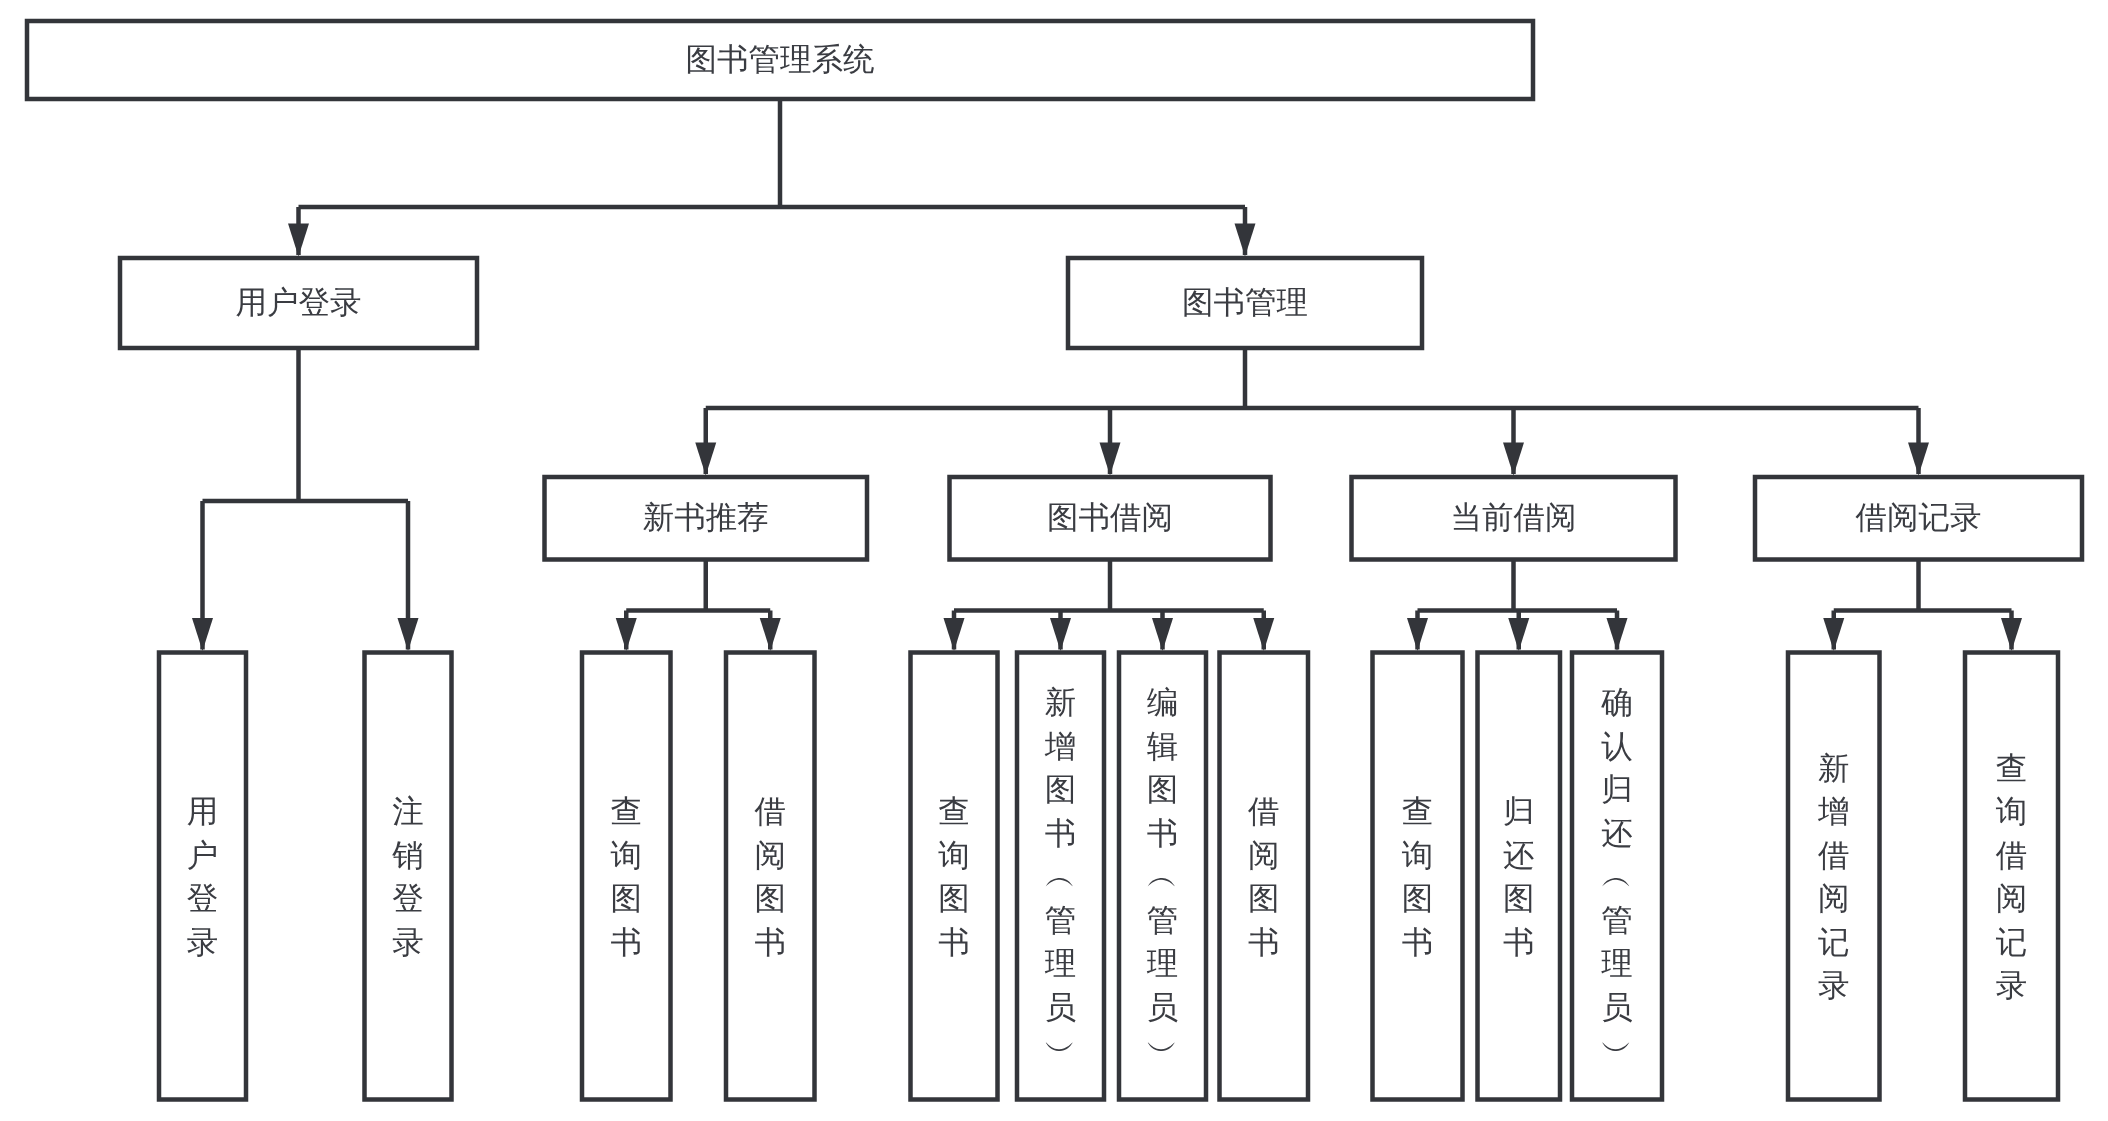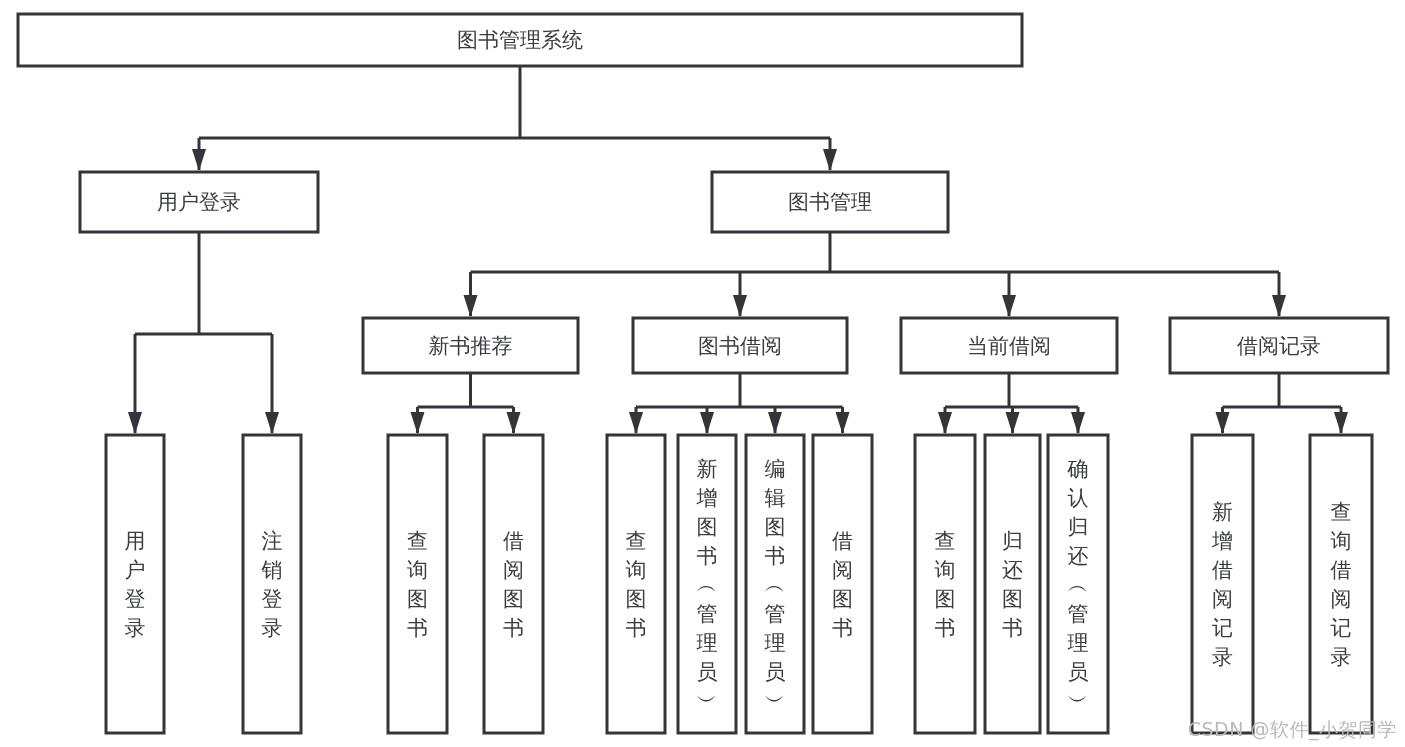--- a/index.html
+++ b/index.html
@@ -200,14 +200,13 @@
         <g>
           <rect x="1192" y="435" width="61" height="298" class="node-rect"></rect>
           <text x="1222.5" y="519" class="node-label-v"><tspan x="1222.5" dy="0">新</tspan><tspan x="1222.5" dy="29">增</tspan><tspan x="1222.5" dy="29">借</tspan><tspan x="1222.5" dy="29">阅</tspan><tspan x="1222.5" dy="29">记</tspan><tspan x="1222.5" dy="29">录</tspan></text>
         </g>
         <g>
           <rect x="1310" y="435" width="62" height="298" class="node-rect"></rect>
           <text x="1341" y="519" class="node-label-v"><tspan x="1341" dy="0">查</tspan><tspan x="1341" dy="29">询</tspan><tspan x="1341" dy="29">借</tspan><tspan x="1341" dy="29">阅</tspan><tspan x="1341" dy="29">记</tspan><tspan x="1341" dy="29">录</tspan></text>
         </g>
       </g>
   </svg>
-  <div class="watermark">CSDN @软件_小贺同学</div>
 </div>
 
 </body></html>

